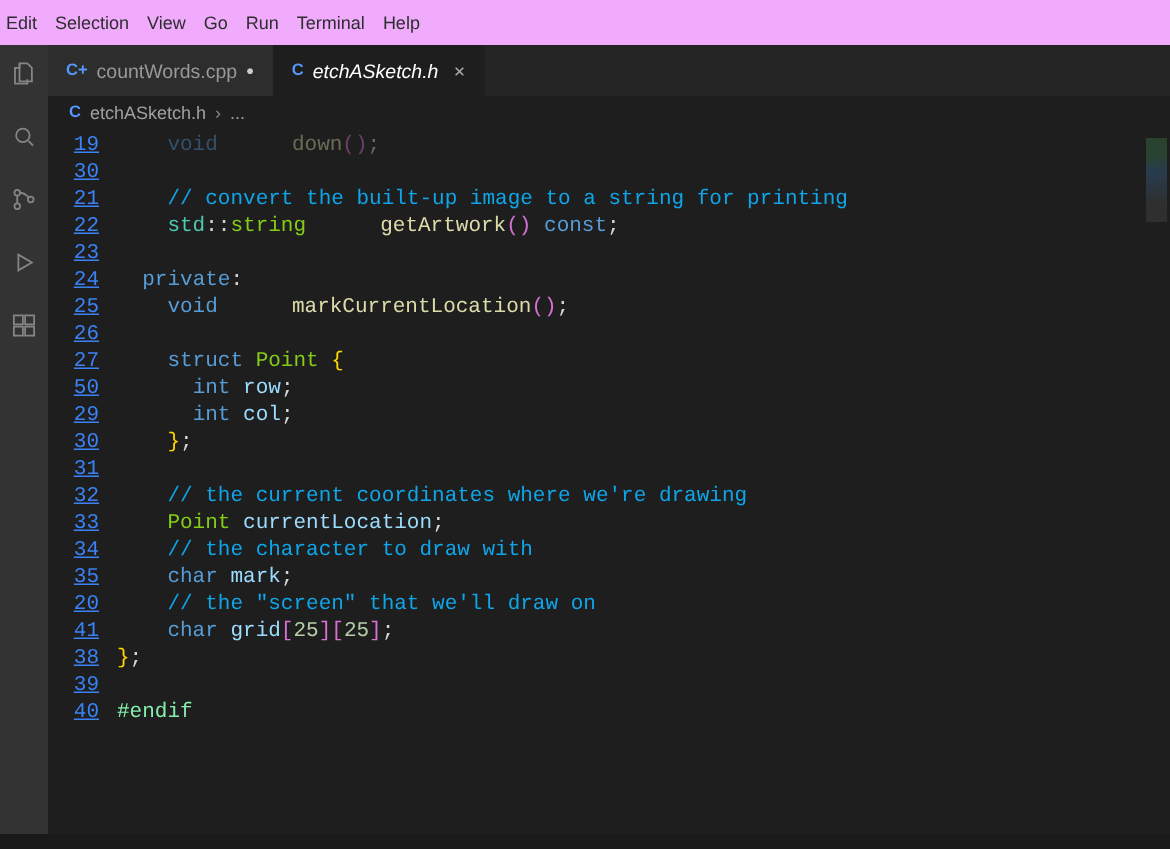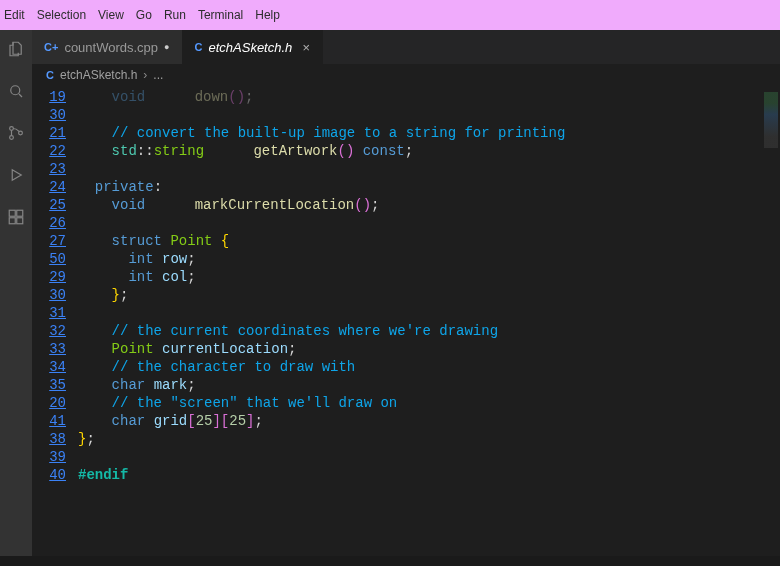--- a/index.html
+++ b/index.html
@@ -138,21 +138,21 @@
 .tk-type  { color: #84cc16; }
 .tk-ns    { color: #4ec9b0; }
 .tk-fn    { color: #dcdcaa; margin-left: 41px; }
 .tk-var   { color: #9cdcfe; }
 .tk-com   { color: #0ea5e9; }
 .tk-punc  { color: #d4d4d4; }
 .tk-paren { color: #da70d6; }
 .tk-brace { color: #ffd700; }
 .tk-brack { color: #da70d6; }
 .tk-num   { color: #b5cea8; }
-.tk-dir   { color: #14b8a6; font-weight: bold; }
+.tk-dir   { color: #86efac; }
 .tk-op    { color: #d4d4d4; }
 .minimap {
   width: 20px;
   background: #1e1e1e;
   position: relative;
 }
 .minimap .mm-block {
   position: absolute;
   right: 2px;
   width: 14px;

